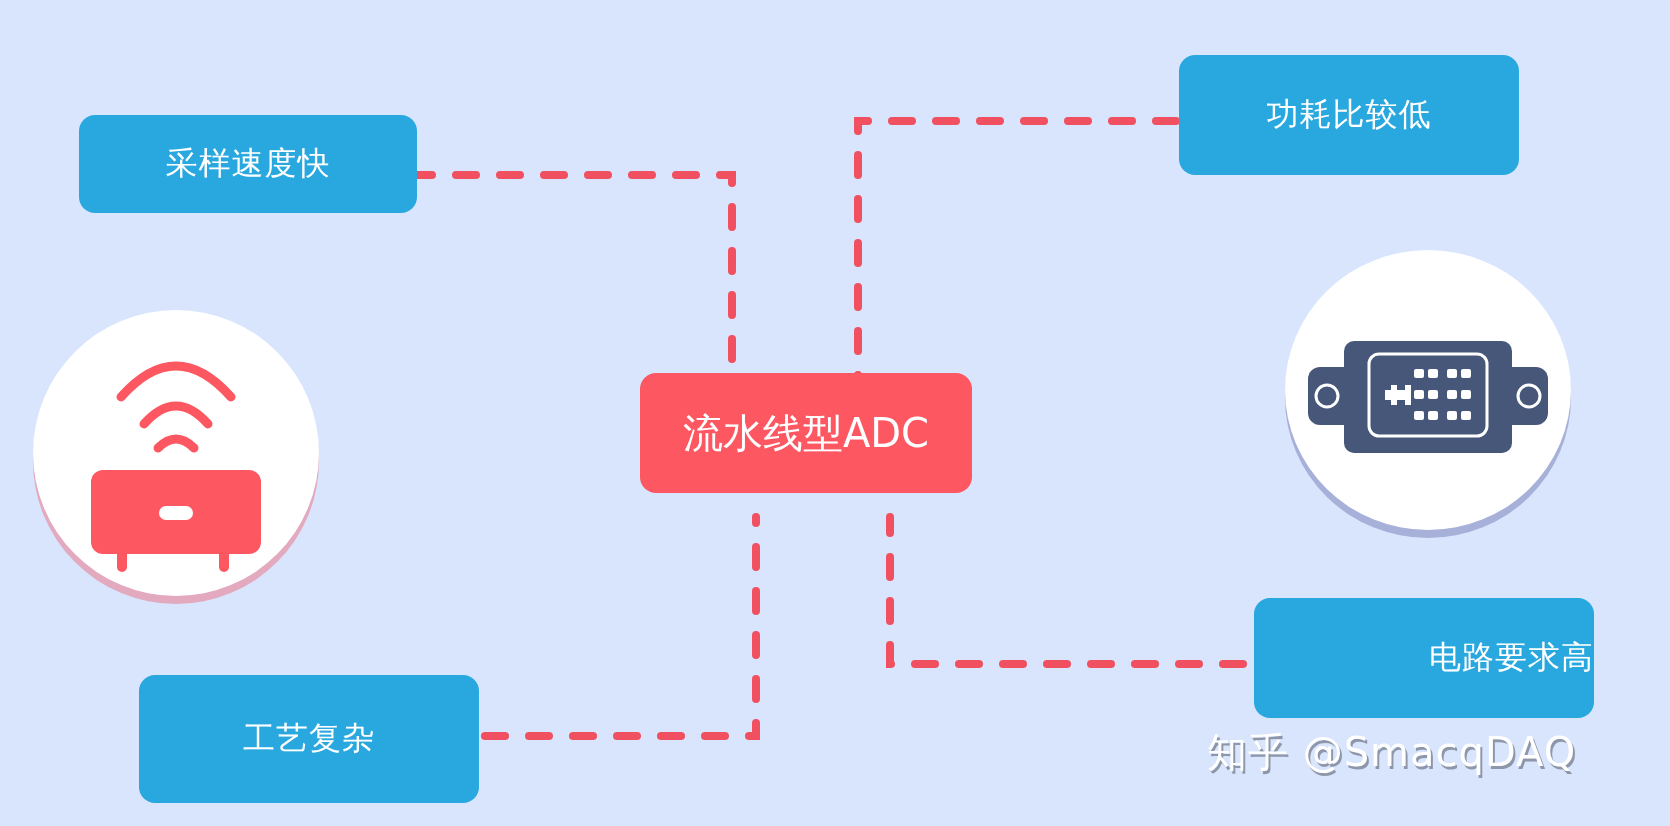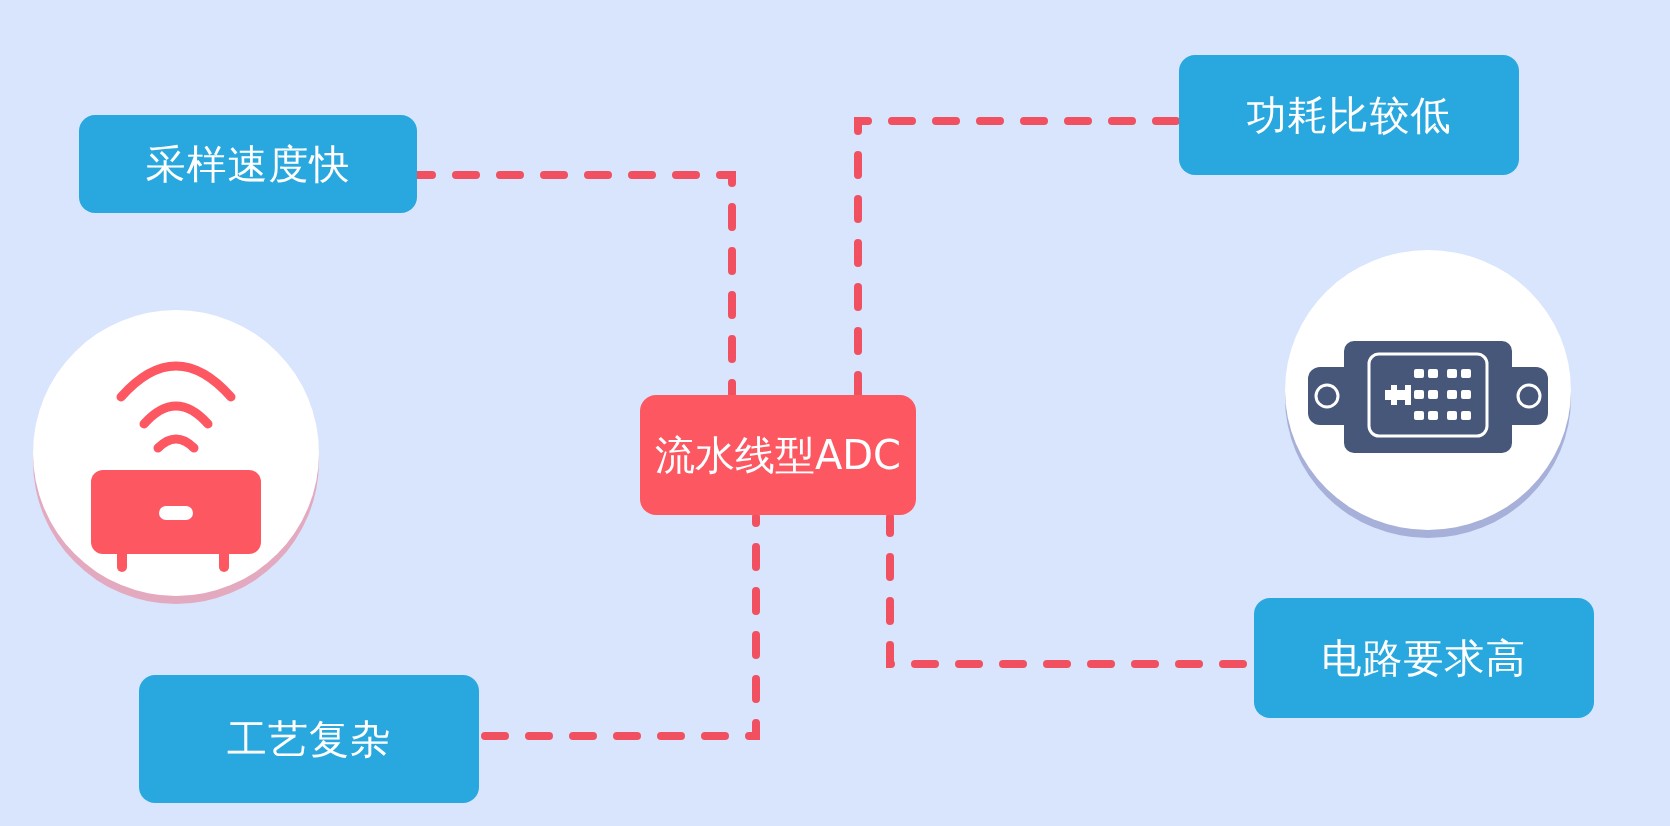--- a/index.html
+++ b/index.html
@@ -10,21 +10,21 @@
     position: relative;
   }
   .stage { position: absolute; left: 0; top: 0; width: 1670px; height: 826px; }
   svg.connectors { position: absolute; left: 0; top: 0; }
   .box {
     position: absolute;
     background: #29a8df;
     border-radius: 16px;
     color: #ffffff;
     display: flex; align-items: center; justify-content: center;
-    font-size: 40px; letter-spacing: 1px;
+    font-size: 32px; letter-spacing: 1px;
   }
   .center-box {
     position: absolute;
     background: #fd5762;
     border-radius: 16px;
     color: #ffffff;
     display: flex; align-items: center; justify-content: center;
     font-size: 40px;
   }
   .circle {
@@ -61,25 +61,25 @@
   </div>
 
   <div class="box" style="left:1179px; top:55px; width:340px; height:120px;">
     <span>功耗比较低</span>
   </div>
 
   <div class="box" style="left:139px; top:675px; width:340px; height:128px;">
     <span>工艺复杂</span>
   </div>
 
-  <div class="box" style="left:1254px; top:598px; width:340px; height:120px;">
+  <div class="box" style="left:1254px; top:598px; width:340px; height:120px;justify-content:flex-end;">
     <span>电路要求高</span>
   </div>
 
-  <div class="center-box" style="left:640px; top:395px; width:276px; height:120px;text-align:right;">
+  <div class="center-box" style="left:640px; top:373px; width:332px; height:120px;text-align:right;">
     <span>流水线型ADC</span>
   </div>
 
   <div class="circle left" style="left:33px; top:310px; width:286px; height:286px;">
     <svg width="286" height="286" viewBox="0 0 286 286">
       <g fill="none" stroke="#fd5762" stroke-width="9" stroke-linecap="round">
         <path d="M88 87 Q143 25 198 87"></path>
         <path d="M111 114 Q143 78 175 114"></path>
         <path d="M125 138 Q143 120 161 138"></path>
       </g>
@@ -108,14 +108,15 @@
         <rect x="176" y="140" width="10" height="9" rx="2"></rect>
         <rect x="129" y="161" width="10" height="9" rx="2"></rect>
         <rect x="143" y="161" width="10" height="9" rx="2"></rect>
         <rect x="162" y="161" width="10" height="9" rx="2"></rect>
         <rect x="176" y="161" width="10" height="9" rx="2"></rect>
         <path d="M100 140 h6 v-5 h6 v5 h8 v-5 h6 v5 h0 v10 h0 v5 h-6 v-5 h-8 v5 h-6 v-5 h-6 z"></path>
       </g>
     </svg>
   </div>
 
+  <div class="watermark" style="left:1207px; top:725px;">知乎 @SmacqDAQ</div>
 
 </div>
 
 </body></html>

